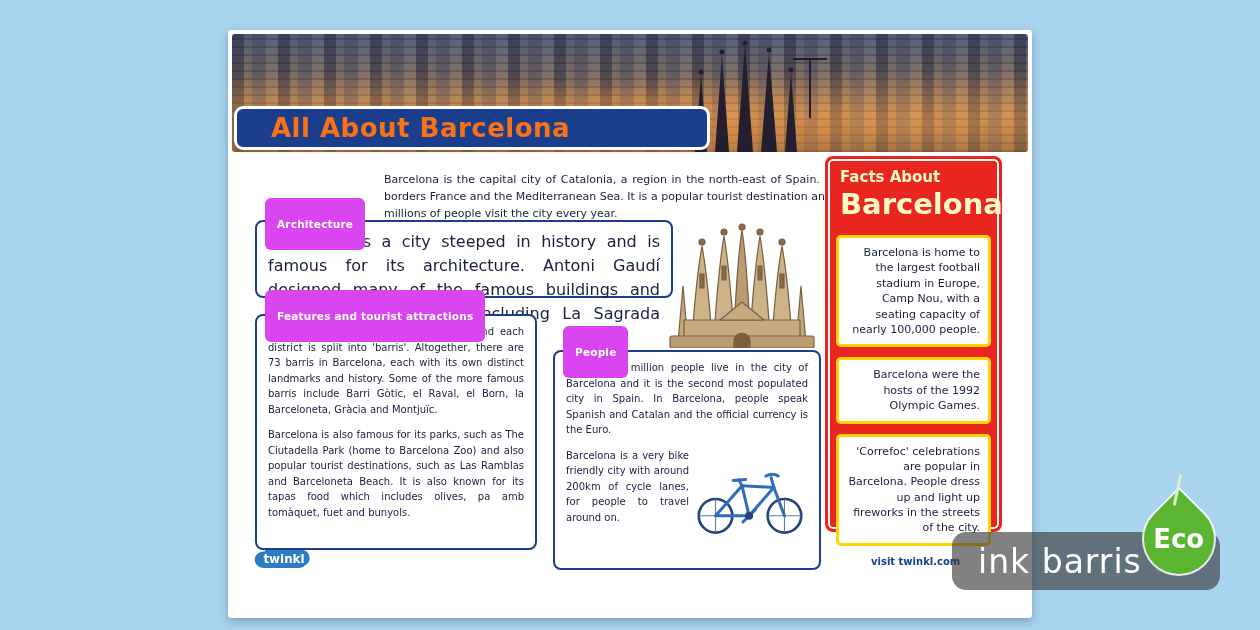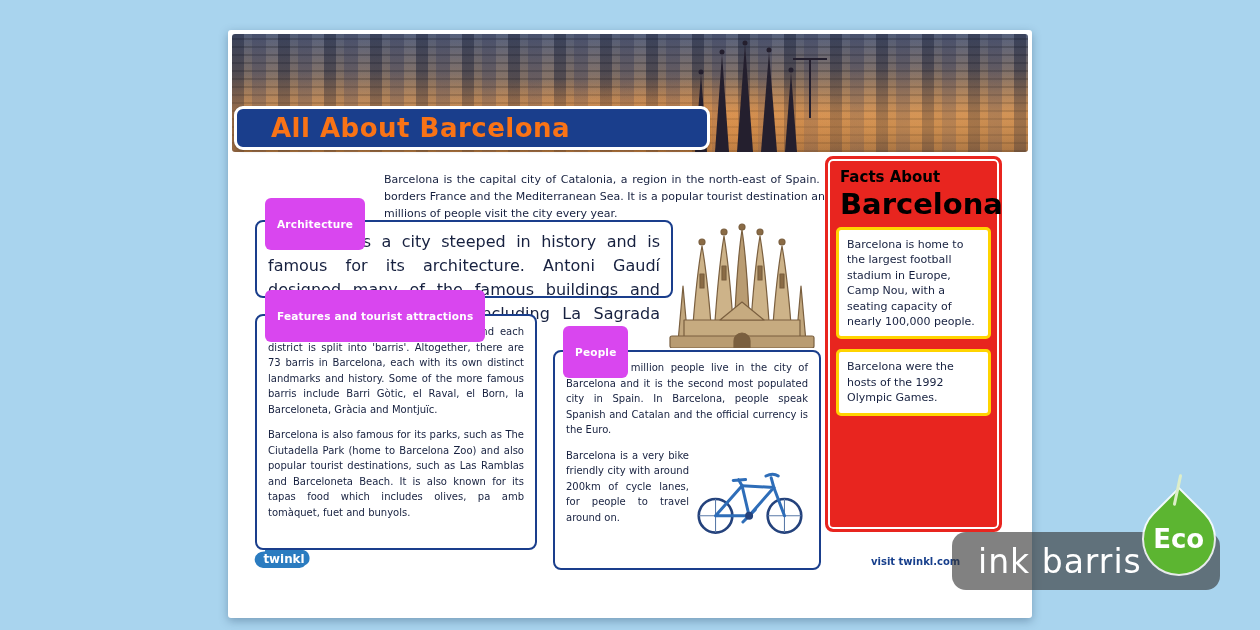--- a/index.html
+++ b/index.html
@@ -46,25 +46,25 @@
   .badge-people{left:335px;top:296px;}
   .box-people{left:325px;top:320px;width:268px;height:220px;font-size:10px;line-height:1.55;}
 
   .cathedral{position:absolute;left:434px;top:186px;width:160px;height:132px;z-index:1;}
   .bike{float:right;width:116px;height:76px;margin:13px 0 0 3px;}
 
   
   .facts{position:absolute;left:597px;top:126px;width:177px;height:376px;
     background:#e8251f;border-radius:8px;box-shadow:inset 0 0 0 2px #ffffff;
     border:3px solid #e8251f;z-index:2;}
-  .facts-title{color:#000000;padding:9px 12px 6px;}
+  .facts-title{color:#fef9c3;padding:9px 12px 14px;}
   .facts-title .l1{font-size:15px;font-weight:bold;}
   .facts-title .l2{font-size:29px;font-weight:bold;margin-top:1px;}
   .fact-card{background:#ffffff;border:3px solid #ffd400;border-radius:5px;
-    margin:0 8px 10px;padding:7px 8px;font-size:11px;line-height:1.4;color:#16203f;}
+    margin:0 8px 10px;padding:7px 8px;font-size:11px;line-height:1.4;color:#16203f;text-align:right;}
 
   
   .twinkl-logo{position:absolute;left:24px;top:508px;width:64px;height:38px;}
   .visit{position:absolute;left:643px;top:526px;font-size:10px;font-weight:bold;color:#173f8c;}
 
   
   .ink-pill{position:absolute;left:952px;top:532px;width:268px;height:58px;
     background:rgba(52,52,52,.62);border-radius:14px;display:flex;align-items:center;
     padding-left:26px;z-index:50;}
   .ink-pill span{color:#ffffff;font-size:33px;font-weight:400;letter-spacing:1px;}
@@ -173,20 +173,21 @@
     </p>
   </div>
 
   <div class="facts">
     <div class="facts-title">
       <div class="l1">Facts About</div>
       <div class="l2">Barcelona</div>
     </div>
     <div class="fact-card">Barcelona is home to the largest football stadium in Europe, Camp Nou, with a seating capacity of nearly 100,000 people.</div>
     <div class="fact-card">Barcelona were the hosts of the 1992 Olympic Games.</div>
+    <div class="fact-card">'Correfoc' celebrations are popular in Barcelona. People dress up and light up fireworks in the streets of the city.</div>
   </div>
 
   <svg class="twinkl-logo" viewBox="0 0 70 40">
     <path d="M12,32 a10,9 0 0 1 2,-18 a12,11 0 0 1 22,-6 a11,10 0 0 1 18,4 a9,9 0 0 1 4,17 q-2,3 -6,3 h-34 q-4,0 -6,0 z" fill="#2b7cc0"></path>
     <text x="35" y="27" text-anchor="middle" font-size="13" font-weight="bold" fill="#ffffff" font-family="DejaVu Sans">twinkl</text>
   </svg>
   <div class="visit">visit twinkl.com</div>
 
 </div>
 

